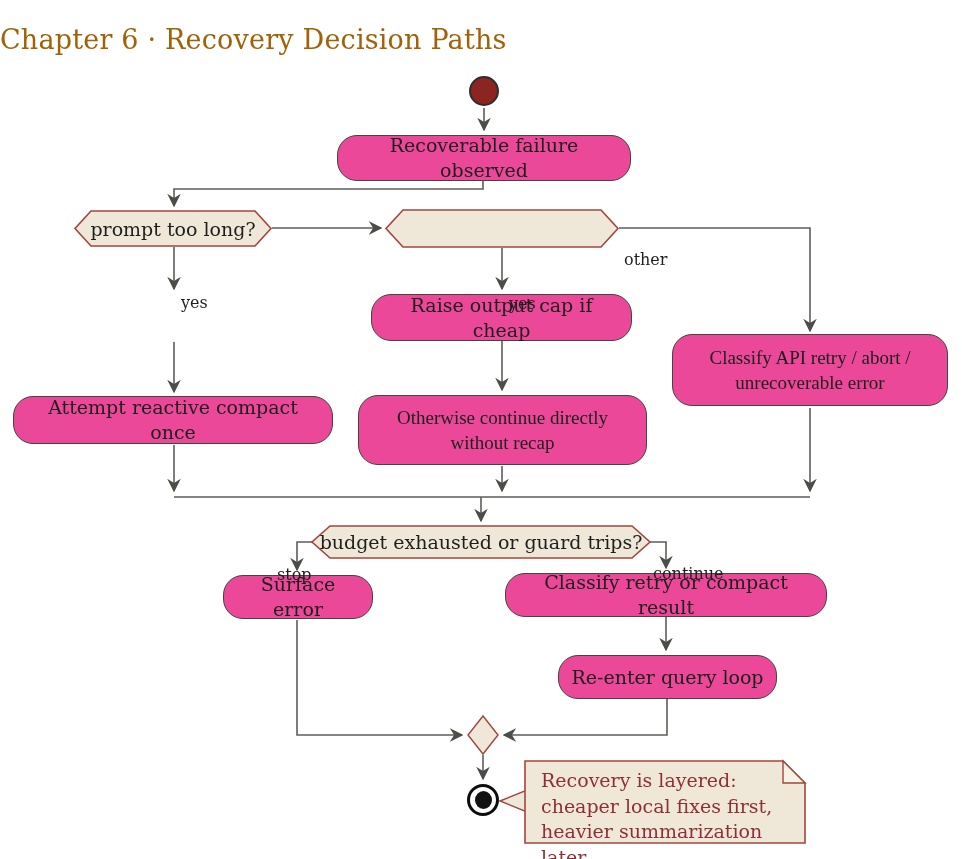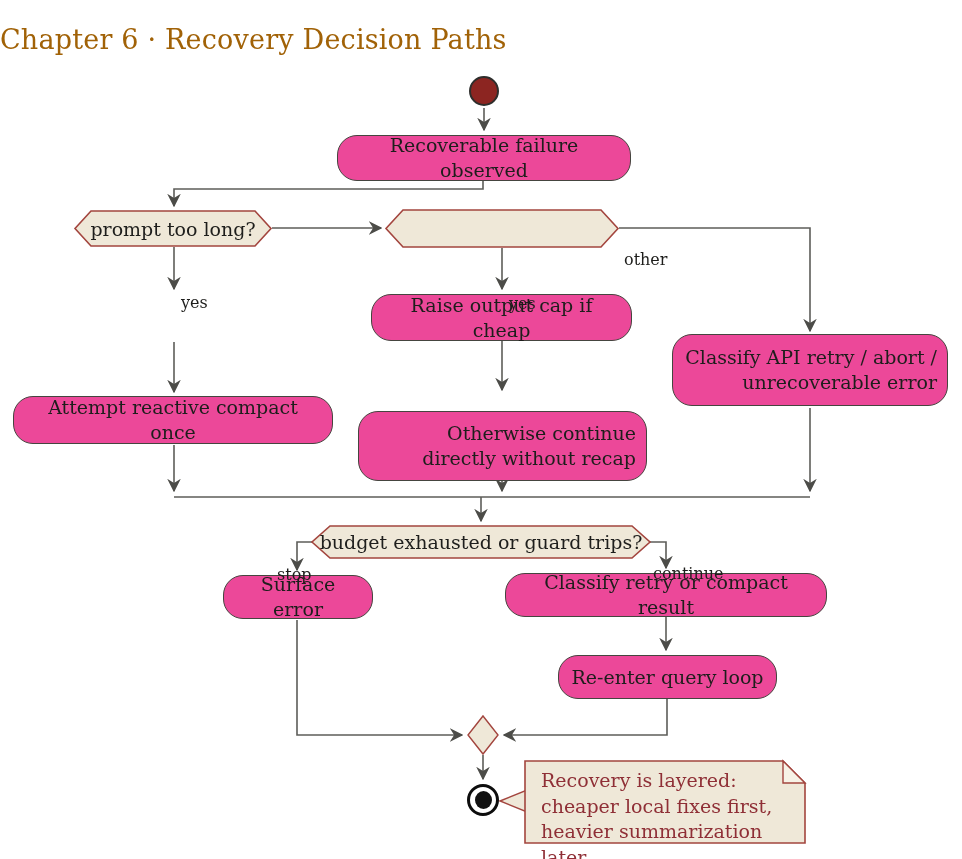--- a/index.html
+++ b/index.html
@@ -10,21 +10,21 @@
   #edge-layer{position:absolute;left:0;top:0;width:962px;height:859px;}
   .title{
     position:absolute;left:0;top:24px;width:935px;text-align:left;
     font-size:27px;font-weight:normal;color:#a16207;letter-spacing:0.2px;
   }
   .activity{
     position:absolute;box-sizing:border-box;background:#ec4899;border:1.6px solid #45453f;
     border-radius:20px;display:flex;align-items:center;justify-content:center;
     font-size:19px;line-height:25px;text-align:center;padding:4px 10px;
   }
-  .activity.multiline{justify-content:flex-start;text-align:right;}
+  .activity.multiline{justify-content:flex-start;text-align:center;font-family:Liberation Serif, serif;}
   .hex-label{
     position:absolute;display:flex;align-items:center;justify-content:center;
     font-size:19px;line-height:22px;white-space:nowrap;
   }
   .edge-label{
     position:absolute;font-size:16px;line-height:18px;color:#1e1e1c;white-space:nowrap;margin-top:44px;
   }
   .start-node{
     position:absolute;left:469px;top:76px;width:30px;height:30px;border-radius:50%;
     background:#8c2521;border:2.5px solid #2e2e2c;box-sizing:border-box;
@@ -108,21 +108,21 @@
 
   <div class="start-node"></div>
   <div class="end-node">
     <div class="end-dot"></div>
   </div>
 
   <div class="activity" style="left:337px;top:135px;width:294px;height:46px;">Recoverable failure observed</div>
   <div class="activity" style="left:371px;top:294px;width:261px;height:47px;">Raise output cap if cheap</div>
   <div class="activity multiline" style="left:672px;top:334px;width:276px;height:72px;">Classify API retry / abort / unrecoverable error</div>
   <div class="activity" style="left:13px;top:396px;width:320px;height:48px;">Attempt reactive compact once</div>
-  <div class="activity multiline" style="left:358px;top:395px;width:289px;height:70px;margin-top:16px;">Otherwise continue directly without recap</div>
+  <div class="activity multiline" style="left:358px;top:395px;width:289px;height:70px;">Otherwise continue directly without recap</div>
   <div class="activity" style="left:223px;top:575px;width:150px;height:44px;">Surface error</div>
   <div class="activity" style="left:505px;top:573px;width:322px;height:44px;">Classify retry or compact result</div>
   <div class="activity" style="left:558px;top:655px;width:219px;height:44px;">Re-enter query loop</div>
 
   <div class="hex-label" style="left:75px;top:211px;width:196px;height:35px;">prompt too long?</div>
   <div class="hex-label" style="left:312px;top:526px;width:338px;height:32px;">budget exhausted or guard trips?</div>
 
   <span class="edge-label" style="left:181px;top:250px;">yes</span>
   <span class="edge-label" style="left:509px;top:251px;">yes</span>
   <span class="edge-label" style="left:624px;top:207px;">other</span>

